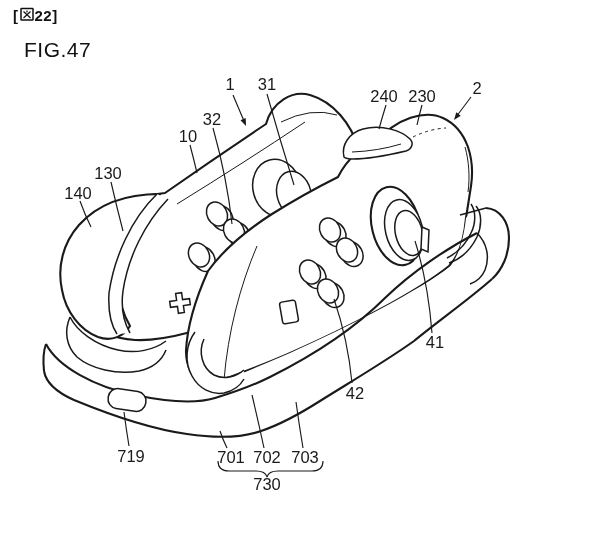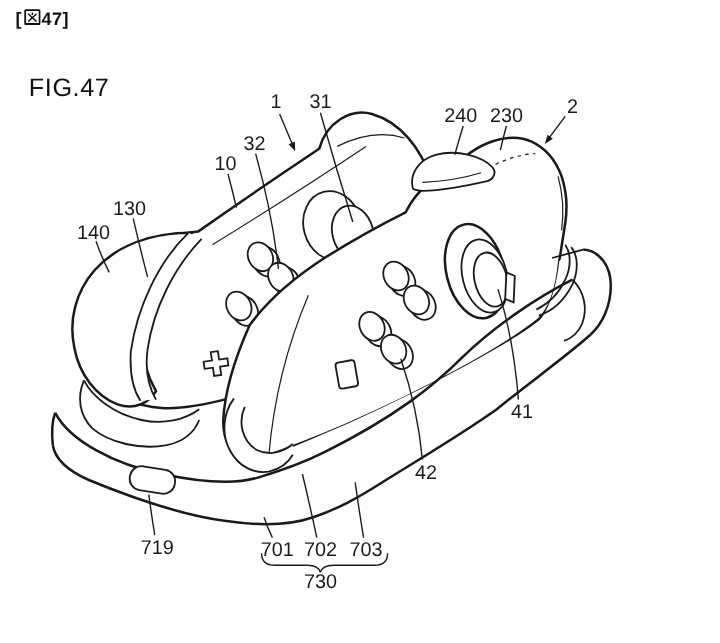--- a/index.html
+++ b/index.html
@@ -7,21 +7,21 @@
     position:relative;width:600px;height:536px;background:#ffffff;
     font-family:"Liberation Sans", sans-serif;overflow:hidden;
   }
   #figure-tag{
     position:absolute;left:13px;top:7px;font-size:15px;font-weight:700;
     color:#111;letter-spacing:0.5px;display:flex;align-items:center;gap:0px;
   }
   #figure-tag .kanji-box{display:inline-block;margin:0 1px;}
   #figure-label{
     position:absolute;left:24px;top:38px;font-size:21px;font-weight:400;
-    color:#111;letter-spacing:0.5px;margin-top:24px;
+    color:#111;letter-spacing:0.5px;
   }
   svg text{
     font-family:"Liberation Sans", sans-serif;
     font-size:16.5px;fill:#1a1a1a;
   }
   .ink{stroke:#1a1a1a;fill:none;}
   .w-main{stroke-width:2.1;}
   .w-med{stroke-width:1.5;}
   .w-thin{stroke-width:1;}
   .w-leader{stroke-width:1.15;}
@@ -34,21 +34,21 @@
 
   
   <div id="figure-tag">
     <span>[</span>
     <span class="kanji-box" aria-label="図">
       <svg width="14" height="14" viewBox="0 0 14 14">
         <rect x="1" y="1.5" width="12" height="11.5" rx="0.5" fill="none" stroke="#111" stroke-width="1.5"></rect>
         <path d="M3.5,4.5 L10.5,11 M10.5,4.5 L3.5,11 M7,3.5 L7,5.5" stroke="#111" stroke-width="1.2" fill="none"></path>
       </svg>
     </span>
-    <span>47]</span>
+    <span>22]</span>
   </div>
   <div id="figure-label">FIG.47</div>
 
   <svg width="600" height="536" viewBox="0 0 600 536">
 
     <path class="ink w-main paper" d="M 165,193
          Q 215,158 266,124
          C 272,102 292,90 310,95
          C 334,102 351,124 359,149
          C 362,158 362,167 360,173

